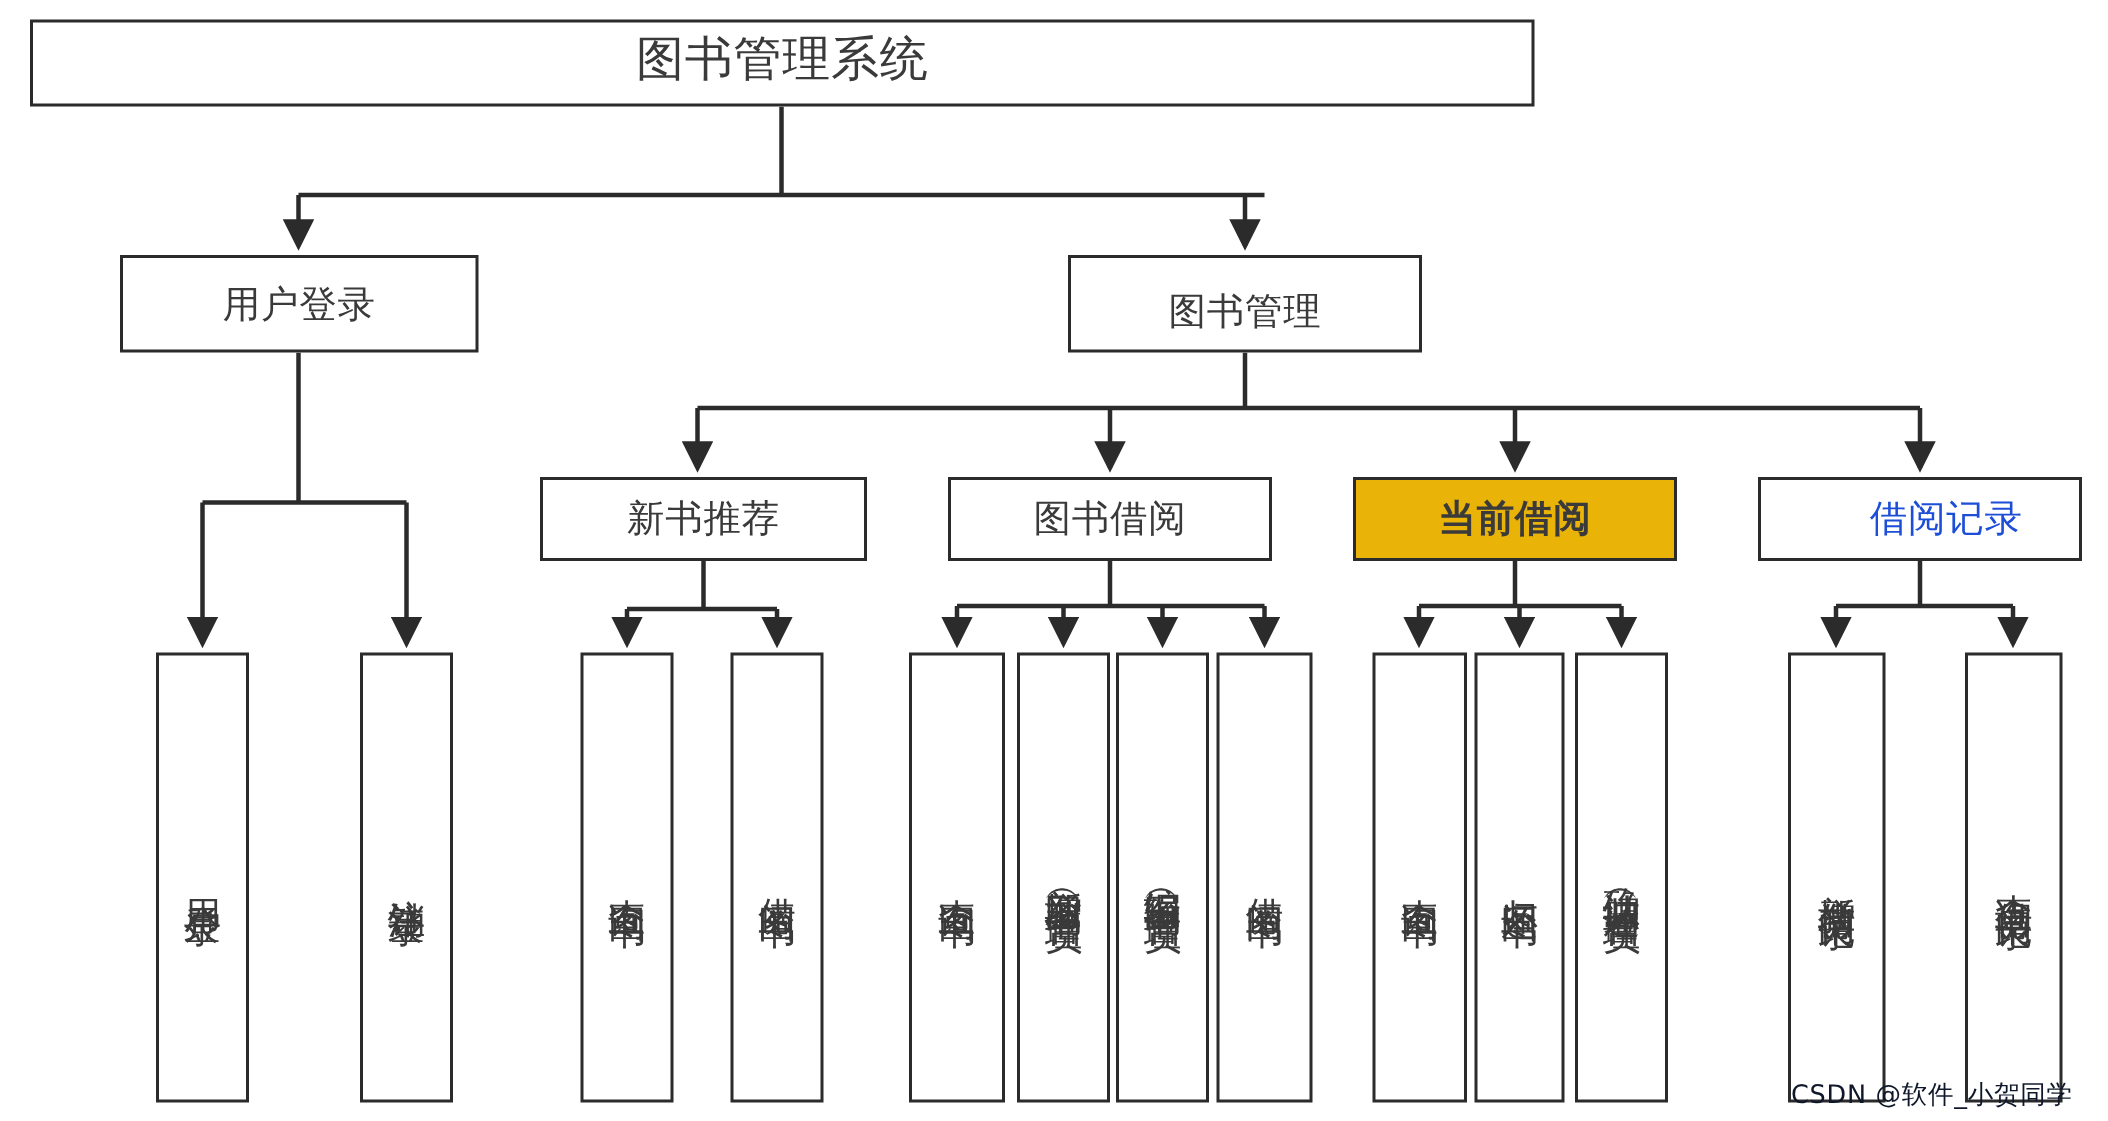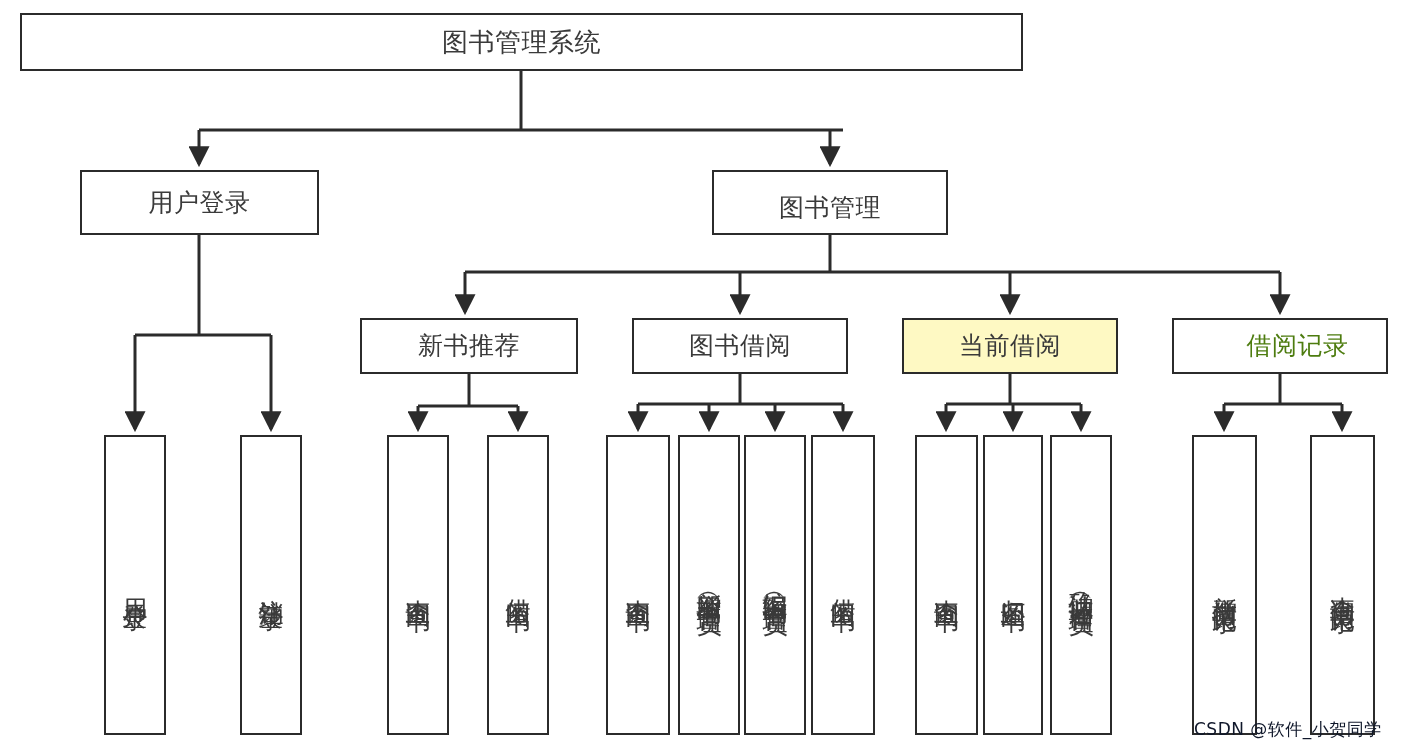--- a/index.html
+++ b/index.html
@@ -39,21 +39,22 @@
     color: #3a3a3a;
     line-height: 1.18;
     letter-spacing: 0.5px;
     text-align: center;
     white-space: nowrap;
   }
   .h-node .node-label {
     font-size: 25px;
   }
   .root .node-label {
-    font-size: 26px;
+    font-size: 32px;
+    font-family: Liberation Mono, monospace;
   }
   .v-node {
     align-items: center;
     justify-content: center;
   }
   .v-node .node-label {
     writing-mode: vertical-rl;
     text-orientation: upright;
     font-size: 25px;
     letter-spacing: 3px;
@@ -133,25 +134,25 @@
   <div class="node h-node" id="node-l2-1" style="left: 712px; top: 170px; width: 236px; height: 65px; border-color: rgb(43, 43, 43); background: rgb(255, 255, 255);">
     <span class="node-label" style="color: rgb(58, 58, 58); margin-top: 11px;">图书管理</span>
   </div>
 
   <div class="node h-node" id="node-l3-1" style="left: 632px; top: 318px; width: 216px; height: 56px; border-color: rgb(43, 43, 43); background: rgb(255, 255, 255);">
     <span class="node-label" style="color: rgb(58, 58, 58);">图书借阅</span>
   </div>
   <div class="node h-node" id="node-l3-0" style="left: 360px; top: 318px; width: 218px; height: 56px; border-color: rgb(43, 43, 43); background: rgb(255, 255, 255);">
     <span class="node-label" style="color: rgb(58, 58, 58);">新书推荐</span>
   </div>
-  <div class="node h-node" id="node-l3-2" style="left: 902px; top: 318px; width: 216px; height: 56px; border-color: rgb(43, 43, 43); background: #fef9c3;">
+  <div class="node h-node" id="node-l3-2" style="left: 902px; top: 318px; width: 216px; height: 56px; border-color: rgb(43, 43, 43); background: #eab308; font-weight: bold;">
     <span class="node-label" style="color: rgb(58, 58, 58);">当前借阅</span>
   </div>
   <div class="node h-node" id="node-l3-3" style="left: 1172px; top: 318px; width: 216px; height: 56px; border-color: rgb(43, 43, 43); background: rgb(255, 255, 255);">
-    <span class="node-label" style="color: #4d7c0f; margin-left: 35px;">借阅记录</span>
+    <span class="node-label" style="color: #1d4ed8; margin-left: 35px;">借阅记录</span>
   </div>
 
   <div class="node v-node" id="node-leaf-0" style="left: 104px; top: 435px; width: 62px; height: 300px; border-color: rgb(43, 43, 43); background: rgb(255, 255, 255);">
     <span class="node-label" style="color: rgb(58, 58, 58);">用户登录</span>
   </div>
   <div class="node v-node" id="node-leaf-1" style="left: 240px; top: 435px; width: 62px; height: 300px; border-color: rgb(43, 43, 43); background: rgb(255, 255, 255);">
     <span class="node-label" style="color: rgb(58, 58, 58);">注销登录</span>
   </div>
   <div class="node v-node" id="node-leaf-2" style="left: 387px; top: 435px; width: 62px; height: 300px; border-color: rgb(43, 43, 43); background: rgb(255, 255, 255);">
     <span class="node-label" style="color: rgb(58, 58, 58);">查询图书</span>

